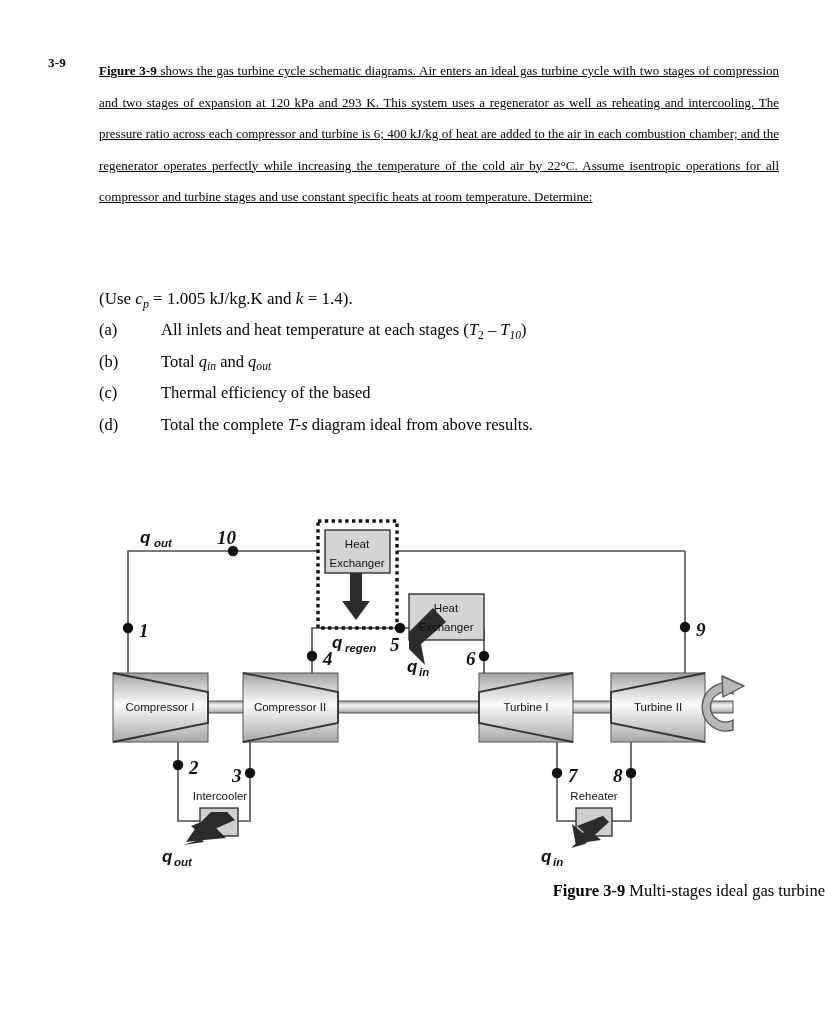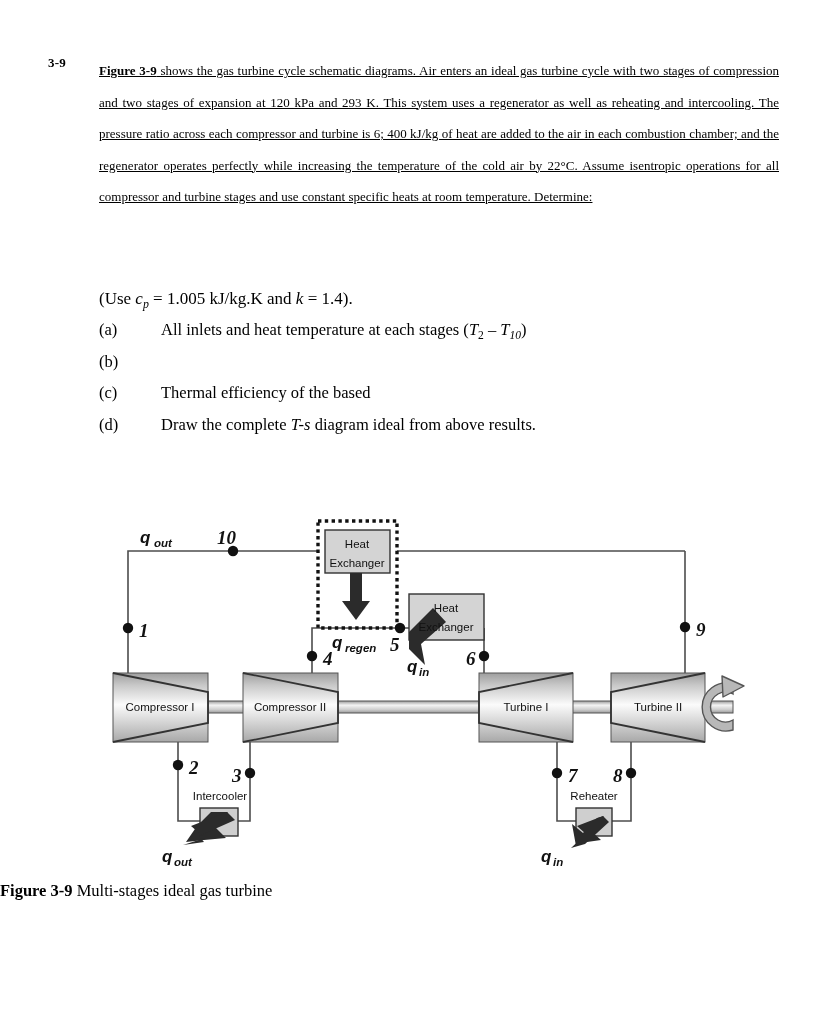--- a/index.html
+++ b/index.html
@@ -90,21 +90,21 @@
     height: 1024px;
     pointer-events: none;
   }
   .diagram svg { display: block; }
 
   .figcap {
     position: absolute;
     left: 0;
     top: 881px;
     width: 825px;
-    text-align: left;
+    text-align: right;
     font-size: 16.5px;
   }
   .figcap b { font-weight: bold; }
 </style>
 </head>
 <body>
 
 <div class="page">
 
   <div class="problem">
@@ -117,30 +117,31 @@
 
     <div class="items">
 
       <div class="item">
         <span class="lbl">(a)</span>
         <span class="txt"><span>All inlets and heat temperature at each stages (</span><i class="v">T</i><sub>2</sub><span> – </span><i class="v">T</i><span class="sub-i">10</span><span>)</span></span>
       </div>
 
       <div class="item">
         <span class="lbl">(b)</span>
+        <span class="txt"><span>Total </span><i class="v">q</i><span class="sub-i">in</span><span> and </span><i class="v">q</i><span class="sub-i">out</span></span>
       </div>
 
       <div class="item">
         <span class="lbl">(c)</span>
         <span class="txt">Thermal efficiency of the based</span>
       </div>
 
       <div class="item">
         <span class="lbl">(d)</span>
-        <span class="txt"><span>Draw the complete </span><i class="v">T-s</i><span> diagram ideal from above results.</span></span>
+        <span class="txt"><span>Total the complete </span><i class="v">T-s</i><span> diagram ideal from above results.</span></span>
       </div>
 
     </div>
   </div>
 
   <div class="diagram">
     <svg width="825" height="1024" viewBox="0 0 825 1024" xmlns="http://www.w3.org/2000/svg">
       <defs>
         <linearGradient id="machGrad" x1="0" y1="0" x2="0" y2="1">
           <stop offset="0%" stop-color="#9e9e9e"></stop>

